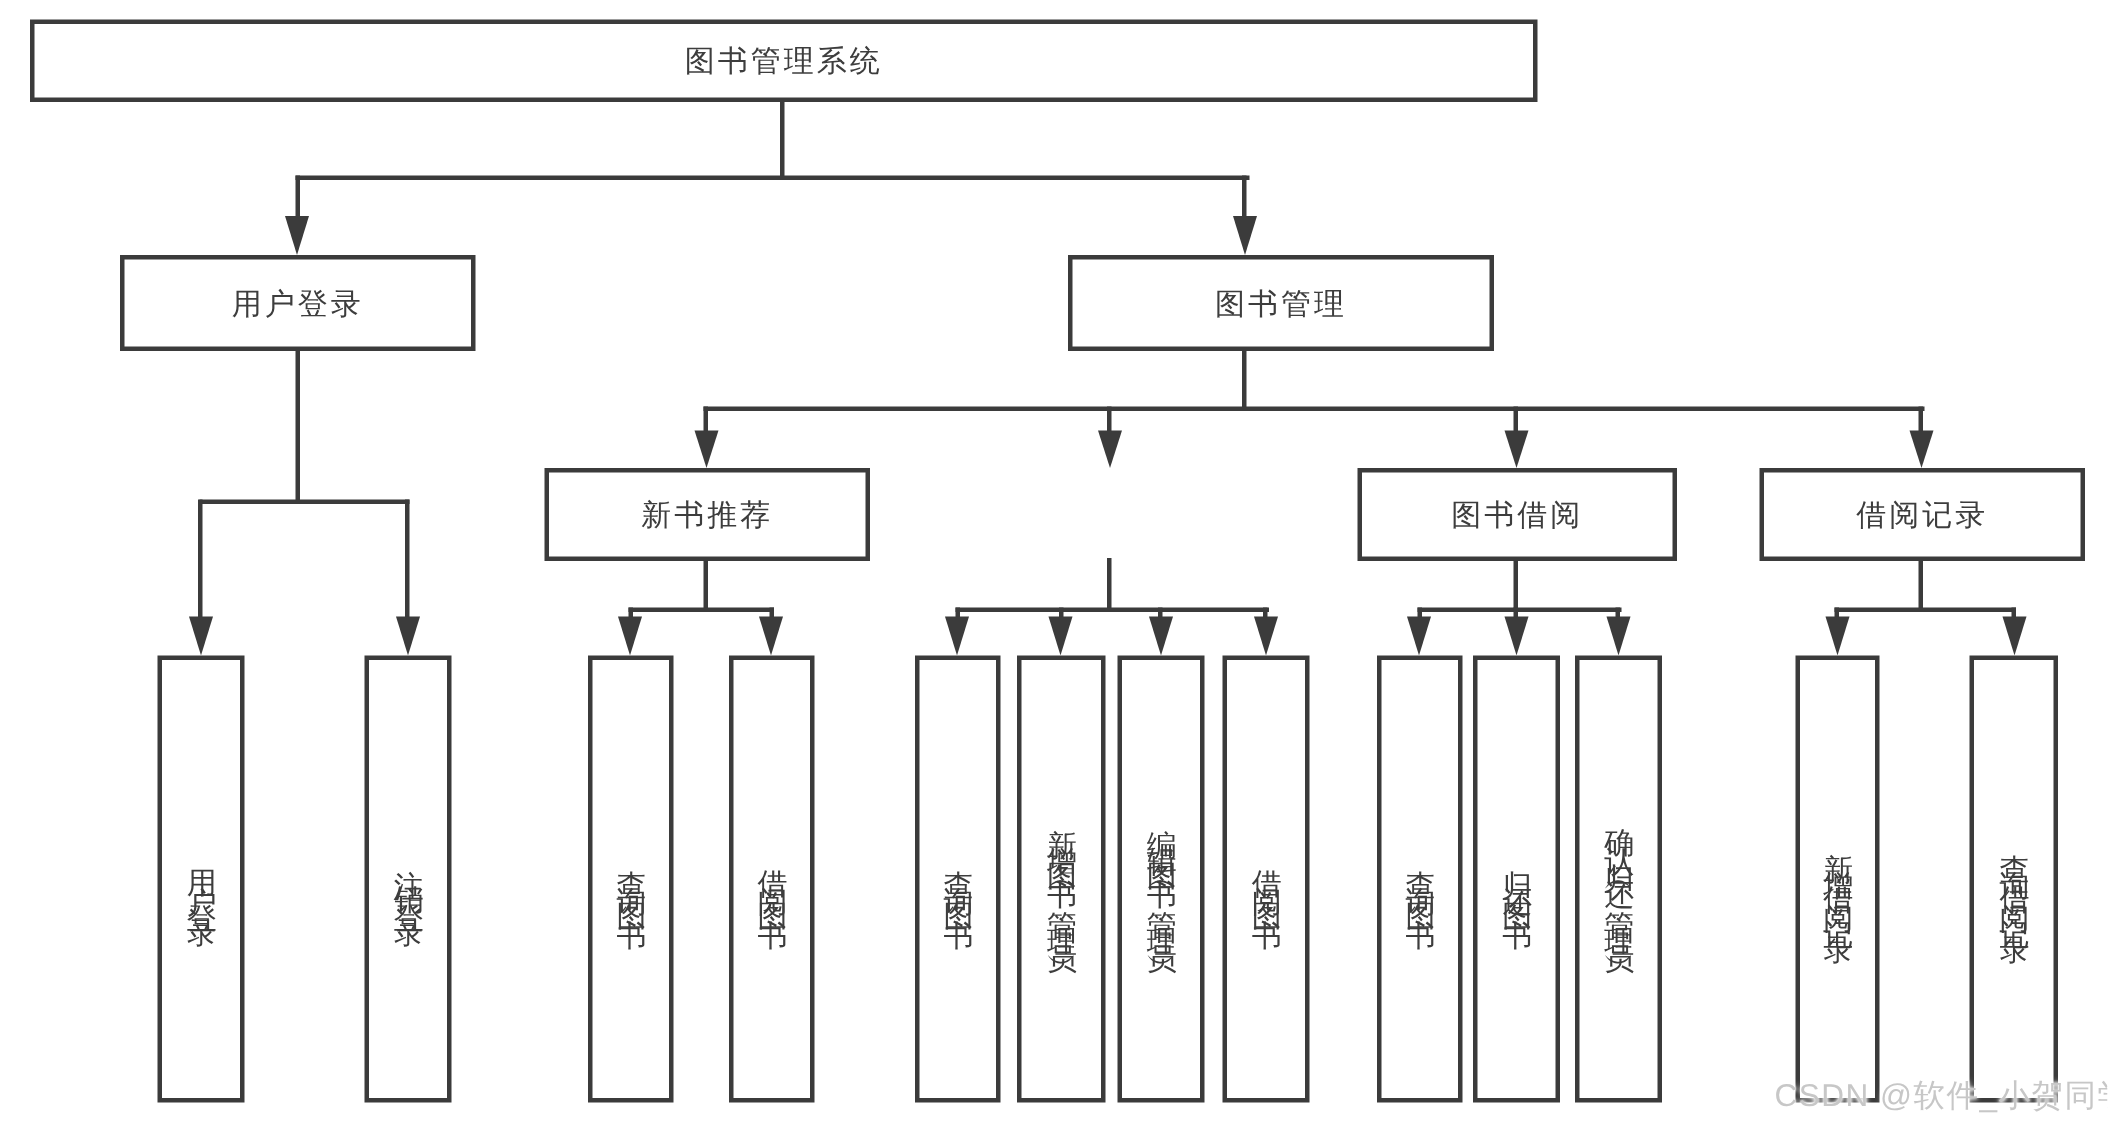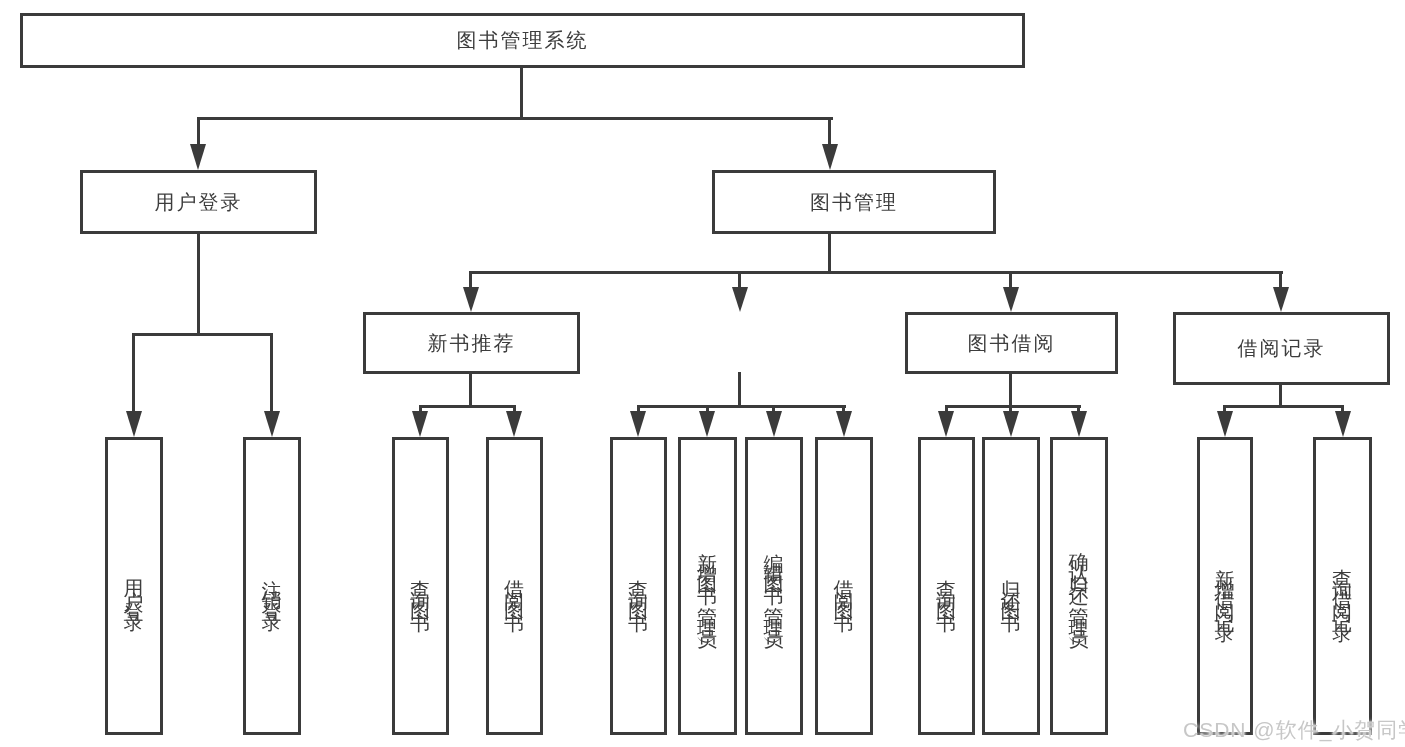--- a/index.html
+++ b/index.html
@@ -112,21 +112,21 @@
   <div class="hbox" style="left:712px;top:170px;width:284px;height:64px">
     <span>图书管理</span>
   </div>
 
   <div class="hbox" style="left:363px;top:312px;width:217px;height:62px">
     <span>新书推荐</span>
   </div>
   <div class="hbox" style="left:905px;top:312px;width:213px;height:62px">
     <span>图书借阅</span>
   </div>
-  <div class="hbox" style="left:1173px;top:312px;width:217px;height:73px">
+  <div class="hbox" style="left:1173px;top:312px;width:217px;height:62px">
     <span>借阅记录</span>
   </div>
 
   <div class="vbox" style="left:105px;top:437px;width:58px;height:298px">
     <span class="vtext">用户登录</span>
   </div>
   <div class="vbox" style="left:243px;top:437px;width:58px;height:298px">
     <span class="vtext">注销登录</span>
   </div>
 

